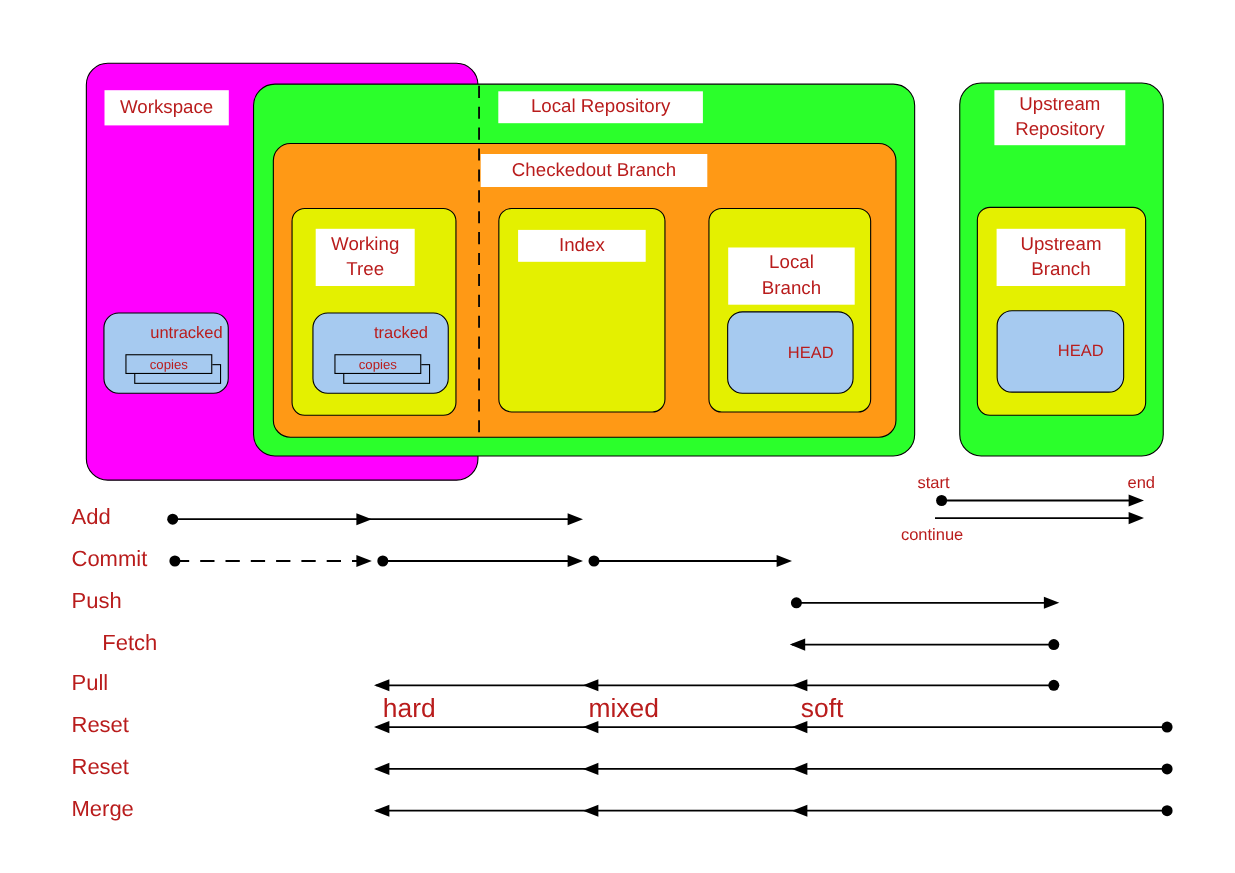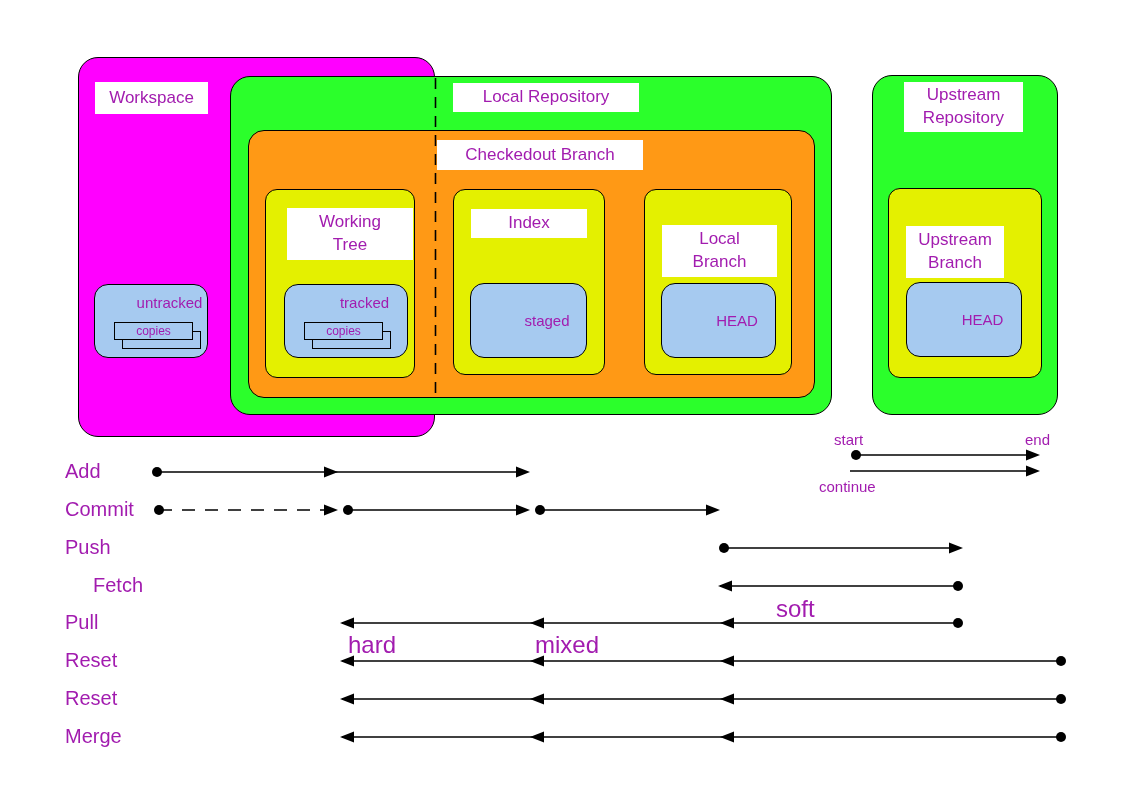--- a/index.html
+++ b/index.html
@@ -1,21 +1,21 @@
 <!DOCTYPE html>
 <html style="--magenta: #FF00FF; --green: #2BFF2B; --orange: #FF9915; --yellow: #E4F000; --blue: #A6CAF0; --label_bg: #FFFFFF; --line: #000000;"><head>
 <meta charset="utf-8">
 <style>
   html,body{margin:0;padding:0;background:#fff;}
   #canvas{
     position:relative;
     width:1123px;height:794px;
     background:#fff;
     font-family:"Liberation Sans", sans-serif;
-    color:#a21caf;
+    color:#b91c1c;
     overflow:hidden;
   }
   .box{position:absolute;border:1.6px solid #000;box-sizing:border-box;padding-left:37px;}
   .magenta{background:var(--magenta);border-radius:20px;}
   .green{background:var(--green);border-radius:20px;}
   .orange{background:var(--orange);border-radius:16px;}
   .yellow{background:var(--yellow);border-radius:12px;}
   .blue{background:var(--blue);border-radius:14px;}
   .wlabel{
     position:absolute;background:var(--label_bg);
@@ -59,61 +59,58 @@
   <div class="box orange" style="left:248px;top:130px;width:567px;height:268px;z-index:3;"></div>
 
   <div class="box yellow" style="left:265px;top:189px;width:150px;height:189px;z-index:4;"></div>
   <div class="box yellow" style="left:453px;top:189px;width:152px;height:186px;z-index:4;"></div>
   <div class="box yellow" style="left:644px;top:189px;width:148px;height:186px;z-index:4;"></div>
   <div class="box yellow" style="left:888px;top:188px;width:154px;height:190px;z-index:4;"></div>
 
   <div class="wlabel" style="left:95px;top:82px;width:113px;height:32px;z-index:5;">Workspace</div>
   <div class="wlabel" style="left:453px;top:83px;width:186px;height:29px;z-index:5;">Local Repository</div>
   <div class="wlabel" style="left:437px;top:140px;width:206px;height:30px;z-index:5;">Checkedout Branch</div>
-  <div class="wlabel" style="left:287px;top:208px;width:126px;height:52px;z-index:5;padding:0 14px;">Working Tree</div>
+  <div class="wlabel" style="left:287px;top:208px;width:90px;height:52px;z-index:5;padding:0 14px;">Working Tree</div>
   <div class="wlabel" style="left:471px;top:209px;width:116px;height:29px;z-index:5;">Index</div>
   <div class="wlabel" style="left:662px;top:225px;width:115px;height:52px;z-index:5;padding:0 18px;">Local Branch</div>
   <div class="wlabel" style="left:904px;top:82px;width:119px;height:50px;z-index:5;padding:15px 8px;">Upstream Repository</div>
-  <div class="wlabel" style="left:906px;top:208px;width:98px;height:52px;z-index:5;padding:0 12px;margin-top:18px;">Upstream Branch</div>
+  <div class="wlabel" style="left:906px;top:208px;width:117px;height:52px;z-index:5;padding:0 12px;">Upstream Branch</div>
 
   <div class="box blue bluebox" style="left:94px;top:284px;width:114px;height:74px;z-index:5;">
     <span class="toptext">untracked</span>
     <span class="copies-stack">
       <span class="copies-back" style="left:27px;top:46px;width:79px;height:18px;"></span>
       <span class="copies-front" style="left:19px;top:37px;width:79px;height:18px;">copies</span>
     </span>
   </div>
 
   <div class="box blue bluebox" style="left:284px;top:284px;width:124px;height:74px;z-index:5;">
     <span class="toptext">tracked</span>
     <span class="copies-stack">
       <span class="copies-back" style="left:27px;top:46px;width:79px;height:18px;"></span>
       <span class="copies-front" style="left:19px;top:37px;width:79px;height:18px;">copies</span>
     </span>
   </div>
 
-  <div class="box blue bluebox" style="left:470px;top:283px;width:117px;height:75px;z-index:5;">
-    <span class="centertext">staged</span>
-  </div>
 
   <div class="box blue bluebox" style="left:661px;top:283px;width:115px;height:75px;z-index:5;">
     <span class="centertext">HEAD</span>
   </div>
 
   <div class="box blue bluebox" style="left:906px;top:282px;width:116px;height:75px;z-index:5;">
     <span class="centertext">HEAD</span>
   </div>
 
   <div class="legend-label" style="left:834px;top:431px;">start</div>
   <div class="legend-label" style="left:1025px;top:431px;">end</div>
   <div class="legend-label" style="left:819px;top:478px;">continue</div>
 
   <div class="mode-label" style="left:348px;top:631px;">hard</div>
   <div class="mode-label" style="left:535px;top:631px;">mixed</div>
-  <div class="mode-label" style="left:728px;top:595px;margin-left:48px;">soft</div>
+  <div class="mode-label" style="left:728px;top:631px;">soft</div>
 
   <div id="command-rows">
       <div class="cmd-label" style="top: 472px;">Add</div>
       <div class="cmd-label" style="top: 510px;">Commit</div>
       <div class="cmd-label" style="top: 548px;">Push</div>
       <div class="cmd-label" style="top: 586px; margin-left: 28px;">Fetch</div>
       <div class="cmd-label" style="top: 623px;">Pull</div>
       <div class="cmd-label" style="top: 661px;">Reset</div>
       <div class="cmd-label" style="top: 699px;">Reset</div>
       <div class="cmd-label" style="top: 737px;">Merge</div>

